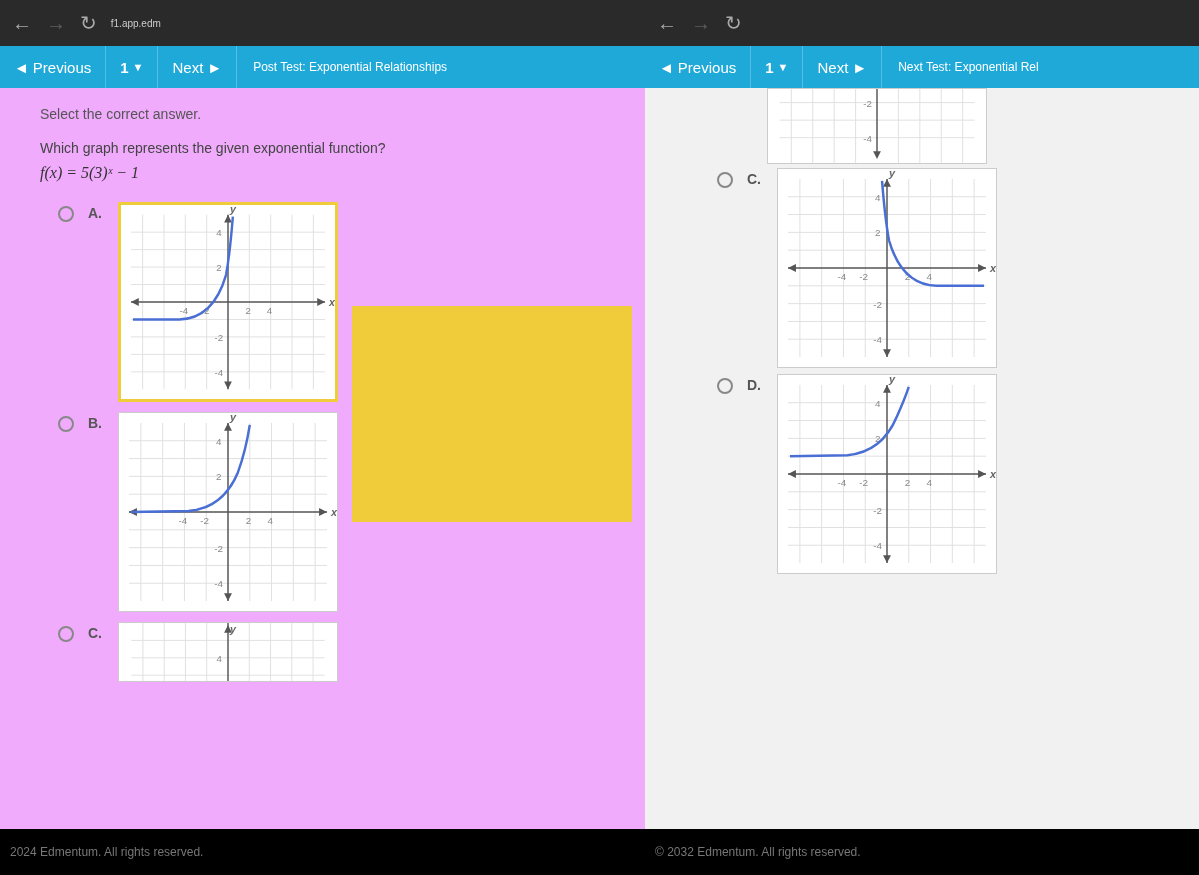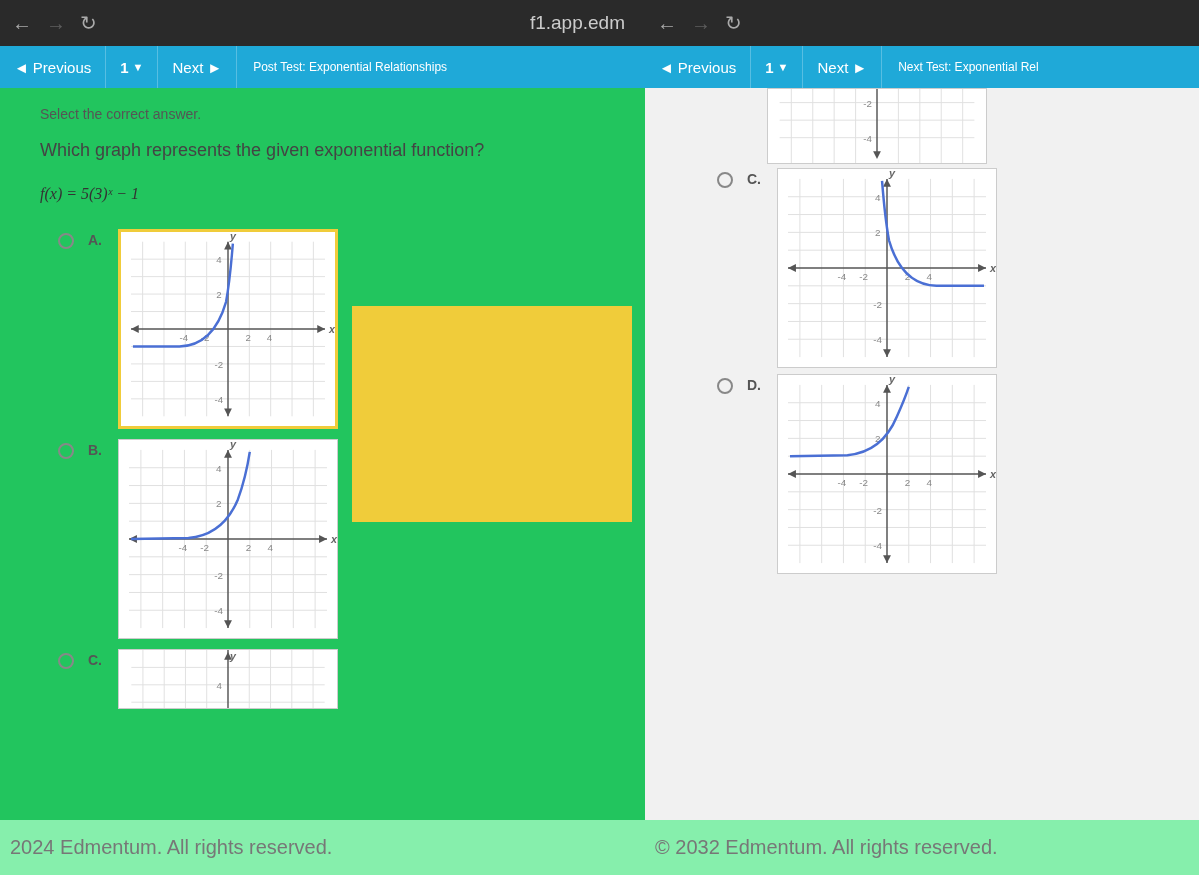--- a/index.html
+++ b/index.html
@@ -27,23 +27,23 @@
     padding: 0 12px;
     gap: 14px;
   }
   .nav-icon {
     color: #aaa;
     font-size: 20px;
     cursor: pointer;
   }
   .url {
     flex: 1;
-    text-align: right;
+    text-align: left;
     color: #ccc;
-    font-size: 19px;
+    font-size: 10px;
     padding-right: 8px;
   }
   .blue-bar {
     background: #1fa9d8;
     height: 42px;
     display: flex;
     align-items: center;
     color: #fff;
     font-size: 15px;
   }
@@ -58,28 +58,28 @@
   }
   .nav-btn.qnum { font-weight:bold; }
   .title {
     padding: 0 16px;
     font-size: 12px;
     white-space: nowrap;
     overflow:hidden;
   }
   .content {
     flex: 1;
-    background: #22c55e;
+    background: #f0abfc;
     padding: 18px 22px 0 40px;
     position: relative;
     overflow: hidden;
   }
   .instruction { font-size: 14px; color:#555; margin-bottom: 18px;}
-  .question { font-size: 18px; color:#444; margin-bottom: 24px;}
-  .formula { font-size: 16px; color:#333; font-family: 'Times New Roman', serif; font-style: italic; margin-bottom: 26px;}
+  .question { font-size: 14px; color:#444; margin-bottom: 8px;}
+  .formula { font-size: 16px; color:#333; font-family: 'Times New Roman', serif; font-style: italic; margin-bottom: 20px;}
   .choice {
     display: flex;
     align-items: flex-start;
     gap: 14px;
     margin-bottom: 10px;
     padding-left: 18px;
   }
   .radio {
     width: 16px; height: 16px; border: 2px solid #888; border-radius: 50%;
     margin-top: 4px; flex-shrink:0;
@@ -98,23 +98,23 @@
     position:absolute;
     left: 352px; top: 218px;
     width: 280px; height: 216px;
     background: #f0cc3a;
   }
   .graph-svg { width:100%; height:100%; }
   .axis-lbl { font-size:11px; fill:#666; font-weight:bold; font-style:italic;}
   .tick { font-size:10px; fill:#888;}
   .footer {
     padding: 16px 10px;
-    font-size: 20px;
+    font-size: 12px;
     color: #777;
-    background:#86efac;
+    background:#000000;
   }
   .content-right {
     flex:1;
     background:#f1f1f1;
     padding: 0 0 0 28px;
     overflow:hidden;
   }
   .choice-right {
     display:flex; align-items:flex-start; gap:14px; margin-bottom:6px;
     padding-left:44px;

